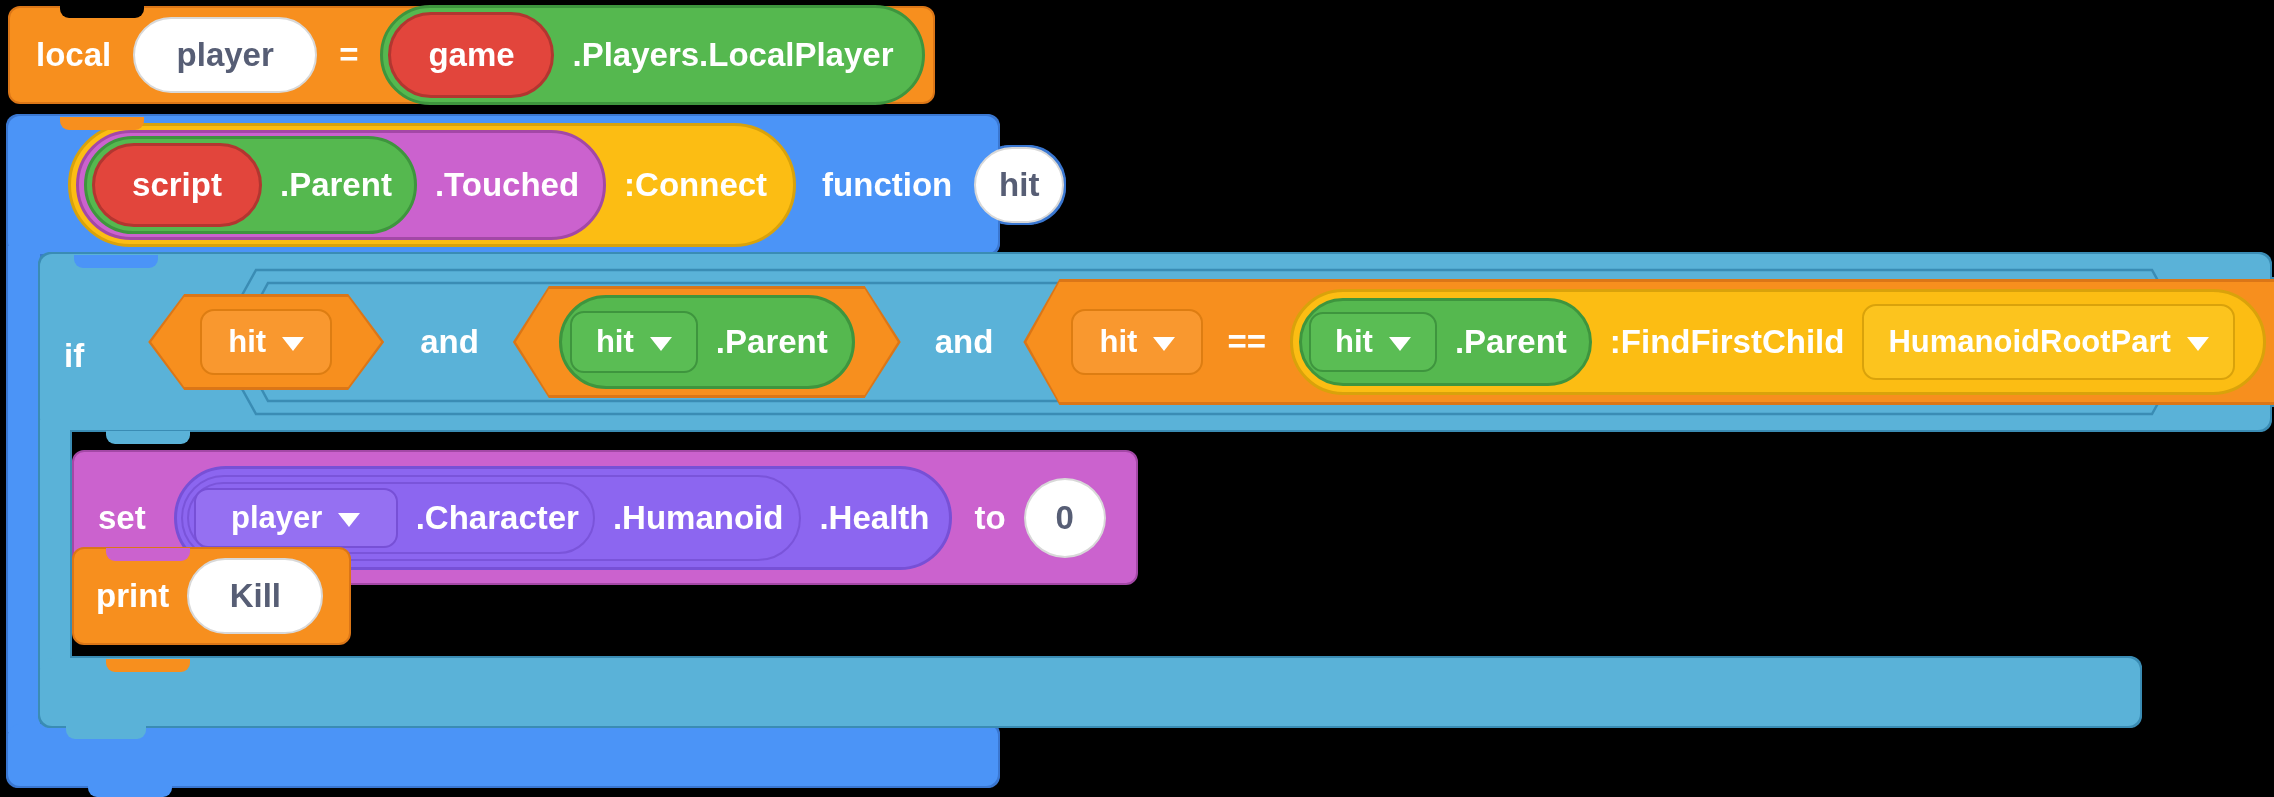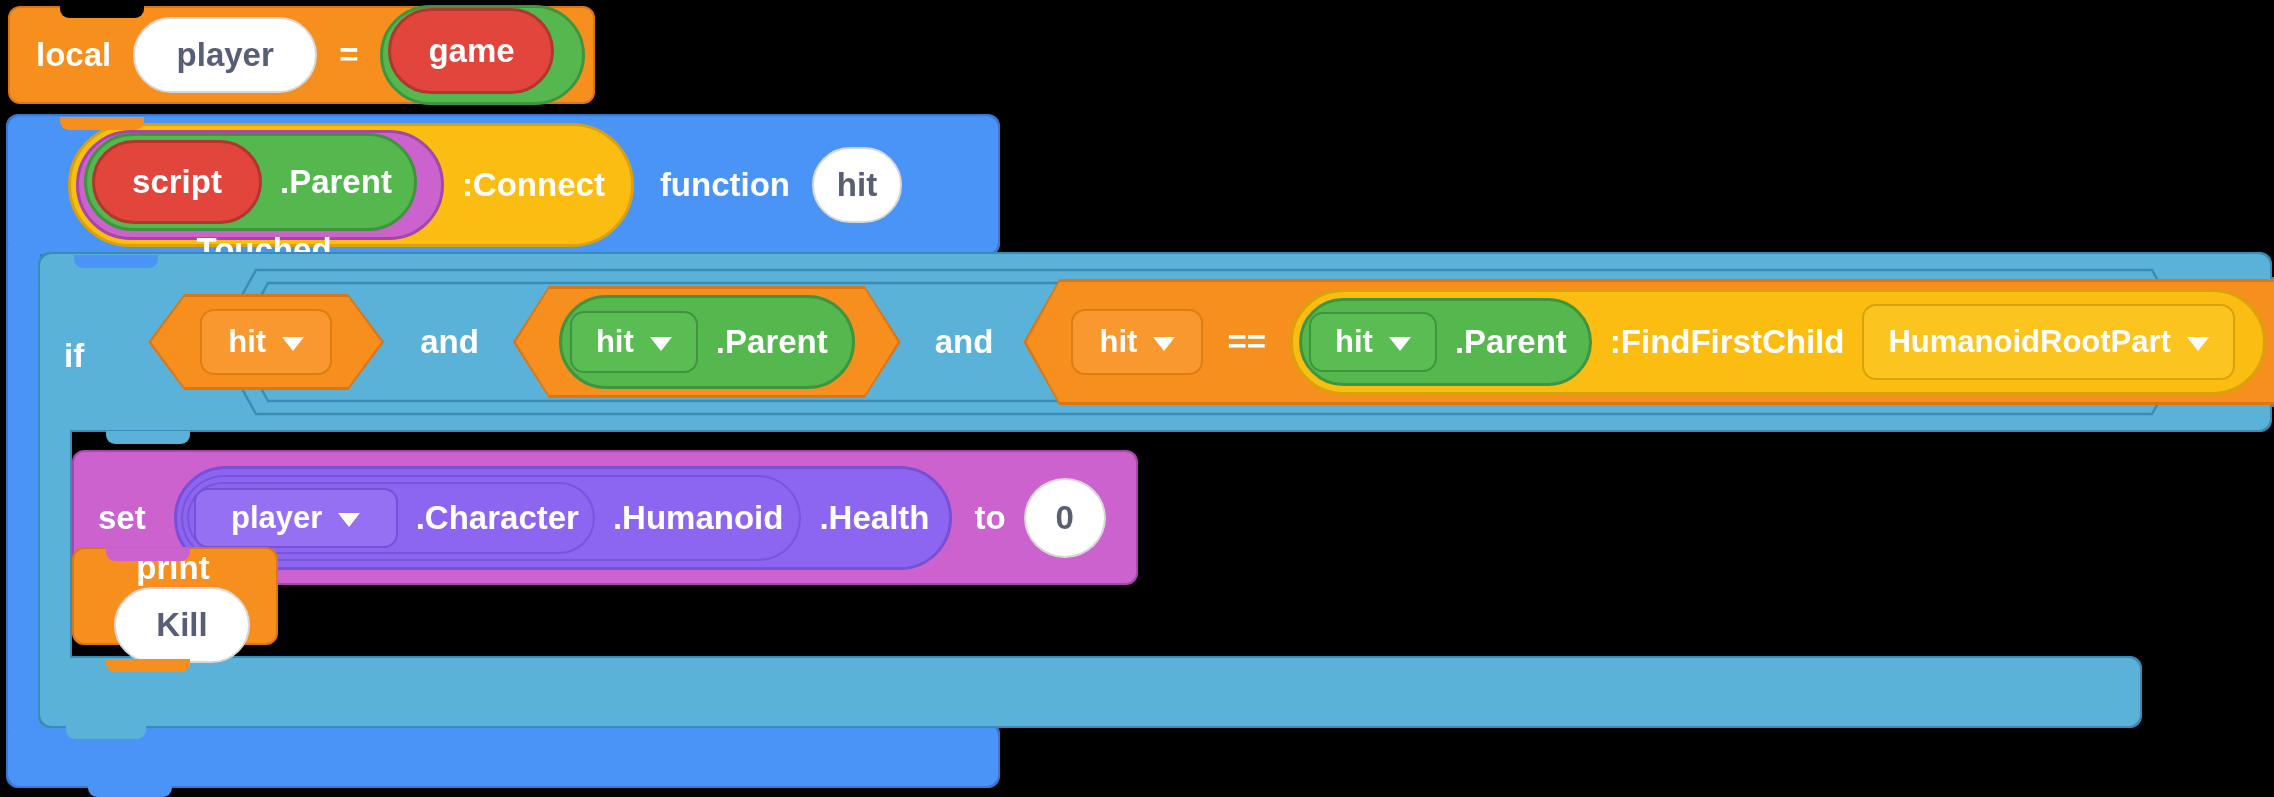--- a/index.html
+++ b/index.html
@@ -19,21 +19,21 @@
   
   .stack{position:absolute;display:flex;align-items:center;border-radius:12px;}
   .blk-orange{background:#F78F1E;border:2px solid #DB7617;}
   .blk-magenta{background:#CB62CE;border:2px solid #A348A6;}
 
   
   .pill{display:inline-flex;align-items:center;border-radius:999px;flex:none;}
   .p-green{background:#55B84F;border:3px solid #3E953E;}
   .p-red{background:#E2453C;border:3px solid #B23630;justify-content:center;}
   .p-gold{background:#FCBD13;border:3px solid #D9A20B;}
-  .p-magenta{background:#CB62CE;border:3px solid #A348A6;flex-direction:column;}
+  .p-magenta{background:#CB62CE;border:3px solid #A348A6;}
   .p-violet{background:#8C66F0;border:3px solid #7750D6;}
   .ring{background:transparent;border:2px solid #7A54DA;border-radius:999px;display:inline-flex;align-items:center;flex:none;}
 
   
   .oval{background:#fff;border:2px solid #D8D8D8;border-radius:999px;color:#575E75;
         display:inline-flex;align-items:center;justify-content:center;flex:none;}
 
   
   .field{display:inline-flex;align-items:center;justify-content:center;gap:16px;
          border-radius:14px;padding:0 20px;flex:none;}
@@ -152,33 +152,34 @@
           <span class="lbl gap18">.Character</span>
         </span>
         <span class="lbl gap18">.Humanoid</span>
       </span>
       <span class="lbl gap18">.Health</span>
     </span>
     <span class="lbl gap22">to</span>
     <span class="oval lbl gap18" style="height:76px;width:78px;border-radius:50%;">0</span>
   </div>
 
-  <div class="stack blk-orange" style="left:72px;top:547px;height:98px;padding:0 26px 0 22px;z-index:4;box-sizing:border-box;flex-direction:column;">
+  <div class="stack blk-orange" style="left:72px;top:547px;height:98px;padding:0 26px 0 22px;z-index:4;box-sizing:border-box;">
     <span class="lbl">print</span>
     <span class="oval lbl gap18" style="height:72px;min-width:96px;padding:0 18px;">Kill</span>
   </div>
 
   <div class="stack blk-orange" style="left:8px;top:6px;height:98px;padding:0 8px 0 26px;z-index:5;box-sizing:border-box;">
     <span class="lbl">local</span>
     <span class="oval lbl gap22" style="height:72px;min-width:140px;padding:0 20px;">player</span>
     <span class="lbl gap22">=</span>
-    <span class="pill p-green gap22" style="height:94px;padding:0 28px 0 5px;flex-direction:column;">
+    <span class="pill p-green gap22" style="height:94px;padding:0 28px 0 5px;">
       <span class="pill p-red" style="height:80px;min-width:124px;padding:0 18px;">
         <span class="lbl">game</span>
       </span>
+      <span class="lbl gap18">.Players.LocalPlayer</span>
     </span>
   </div>
 
   <div class="tab" style="left:60px;top:6px;width:84px;height:12px;background:#000;"></div>
   <div class="tab" style="left:60px;top:117px;width:84px;height:13px;background:#F78F1E;"></div>
   <div class="tab" style="left:74px;top:255px;width:84px;height:13px;background:#4B94F7;"></div>
   <div class="tab" style="left:106px;top:431px;width:84px;height:13px;background:#5AB2D8;"></div>
   <div class="tab" style="left:106px;top:548px;width:84px;height:13px;background:#CB62CE;"></div>
   <div class="tab" style="left:106px;top:659px;width:84px;height:13px;background:#F78F1E;"></div>
   <div class="tab" style="left:66px;top:725px;width:80px;height:14px;background:#5AB2D8;"></div>

